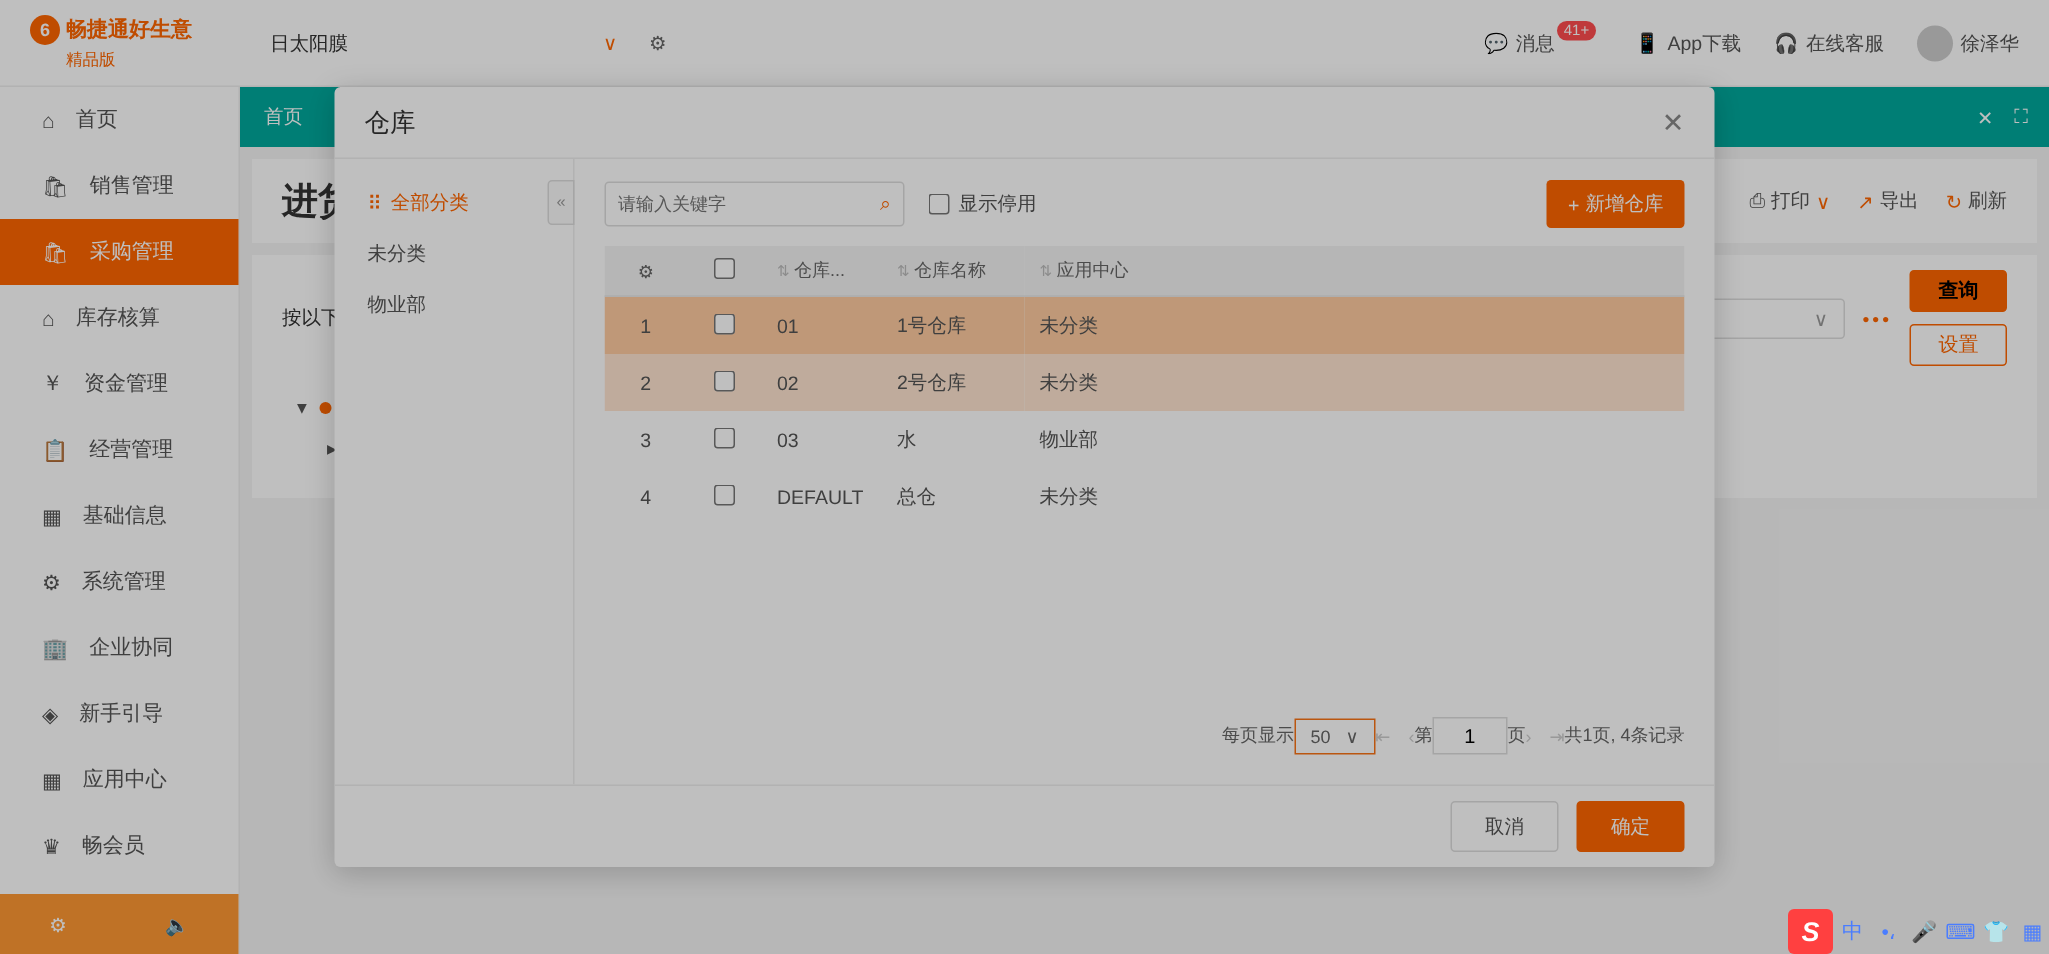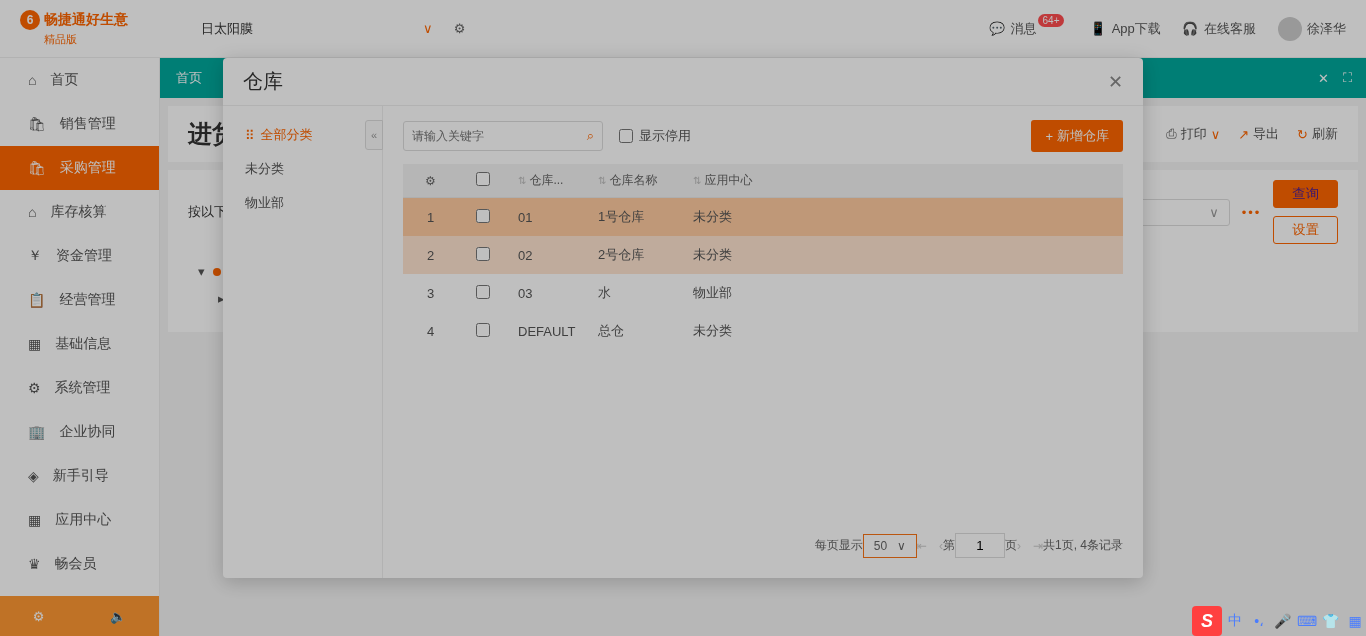--- a/index.html
+++ b/index.html
@@ -3,21 +3,21 @@
   <meta charset="utf-8">
   <style>
     * { margin: 0; padding: 0; box-sizing: border-box; }
     body { font-family: -apple-system, "Microsoft YaHei", sans-serif; font-size: 13px; color: #333; background: #fff; overflow: hidden; width: 1366px; height: 636px; position: relative; }
     
     
     .topbar { height: 58px; display: flex; align-items: center; padding: 0 20px; border-bottom: 1px solid #eee; position: relative; }
     .logo-area { display: flex; flex-direction: column; align-items: flex-start; margin-right: 30px; width: 130px; }
     .logo-main { color: #ff6600; font-size: 14px; font-weight: bold; display: flex; align-items: center; gap: 4px; }
     .logo-sub { color: #ff6600; font-size: 11px; margin-top: 2px; margin-left: 24px; }
-    .company-select { display: flex; align-items: center; gap: 170px; color: #333; cursor: pointer; margin-left: 21px; }
+    .company-select { display: flex; align-items: center; gap: 170px; color: #333; cursor: pointer; }
     .company-select .chevron { color: #ff6600; }
     .gear-top { margin-left: 18px; color: #666; cursor: pointer; }
     .experience-btn { margin-left: 20px; background: #ff6600; color: #fff; border: none; padding: 10px 18px; border-radius: 3px; cursor: pointer; font-size: 14px; }
     .topbar-right { margin-left: auto; display: flex; align-items: center; gap: 22px; color: #555; }
     .topbar-right-item { display: flex; align-items: center; gap: 5px; cursor: pointer; }
     .badge99 { background: #ff4d4f; color: #fff; font-size: 10px; border-radius: 8px; padding: 1px 5px; position: relative; top: -8px; left: -4px; }
     .avatar { width: 24px; height: 24px; border-radius: 50%; background: #ccc; display: inline-block; }
     
     
     .sidebar { width: 160px; position: absolute; left: 0; top: 58px; bottom: 0; background: #fff; border-right: 1px solid #eee; }
@@ -33,29 +33,29 @@
     .content-header { background: #fff; margin: 8px; padding: 12px 20px; display: flex; align-items: center; }
     .content-header h2 { font-size: 24px; font-weight: 700; }
     .header-actions { margin-left: auto; display: flex; align-items: center; gap: 18px; color: #555; font-size: 13px; }
     .header-actions .action { display: flex; align-items: center; gap: 4px; cursor: pointer; }
     .filter-bar { background: #fff; margin: 0 8px 8px; padding: 10px 20px 20px; }
     .filter-row1 { display: flex; align-items: center; gap: 12px; }
     .dropdown-box { border: 1px solid #ddd; padding: 5px 10px; border-radius: 3px; min-width: 200px; display: flex; justify-content: space-between; align-items: center; cursor: pointer; color: #999;}
     .ellipsis { color: #ff6600; letter-spacing: 2px; cursor: pointer; }
     .query-btns { display: flex; flex-direction: column; gap: 8px; margin-left: auto; }
     .query-btns button { border: 1px solid #ff6600; color: #ff6600; background: #fff; padding: 4px 18px; border-radius: 3px; cursor: pointer; }
-    .query-btns button.primary { background: #ff6600; color: #4c1d95; }
+    .query-btns button.primary { background: #ff6600; color: #000000; font-weight: bold; }
     .tree { margin-top: 14px; padding-left: 10px; color: #555; }
     .tree-item { padding: 6px 0; display: flex; align-items: center; gap: 8px; cursor: pointer; }
     
     
     .overlay { position: absolute; inset: 0; background: rgba(0,0,0,0.25); z-index: 50; }
     .modal { position: absolute; left: 223px; top: 58px; width: 920px; height: 520px; background: #fff; border-radius: 4px; box-shadow: 0 4px 20px rgba(0,0,0,0.2); display: flex; flex-direction: column; }
     .modal-header { height: 48px; display: flex; align-items: center; padding: 0 20px; border-bottom: 1px solid #eee; }
-    .modal-header .title { font-size: 20px; font-family: Liberation Mono, monospace; }
+    .modal-header .title { font-size: 17px; font-family: Liberation Mono, monospace; }
     .modal-header .close { margin-left: auto; font-size: 18px; color: #888; cursor: pointer; }
     .modal-body { flex: 1; display: flex; overflow: hidden; }
     .modal-sidebar { width: 160px; border-right: 1px solid #eee; padding: 12px 0; position: relative; }
     .collapse-btn { position: absolute; right: -1px; top: 14px; width: 18px; height: 30px; border: 1px solid #ddd; background: #fafafa; display: flex; align-items: center; justify-content: center; cursor: pointer; font-size: 11px; color: #999; border-radius: 3px 0 0 3px; }
     .cat-item { padding: 8px 22px; color: #555; cursor: pointer; font-size: 13px; }
     .cat-item.root { color: #ff6600; display: flex; align-items: center; gap: 6px; font-weight: 500; }
     .modal-main { flex: 1; padding: 14px 20px 10px; display: flex; flex-direction: column; }
     .modal-toolbar { display: flex; align-items: center; gap: 16px; margin-bottom: 12px; }
     .search-box { display: flex; align-items: center; border: 1px solid #ddd; border-radius: 3px; width: 200px; height: 30px; padding: 0 8px; }
     .search-box input { border: none; outline: none; flex: 1; font-size: 12px; }
@@ -108,21 +108,21 @@
   </div>
   <div class="company-select">
     <span>日太阳膜</span>
     <span class="chevron">∨</span>
   </div>
   <span class="gear-top icon-svg">⚙</span>
   <div class="topbar-right">
     <div class="topbar-right-item">
       <span>💬</span>
       <span>消息</span>
-      <span class="badge99">64+</span>
+      <span class="badge99">41+</span>
     </div>
     <div class="topbar-right-item">
       <span>📱</span>
       <span>App下载</span>
     </div>
     <div class="topbar-right-item">
       <span>🎧</span>
       <span>在线客服</span>
     </div>
     <div class="topbar-right-item">
@@ -327,20 +327,24 @@
         <input class="pager-input" value="1" style="">
         <span>页</span>
         <div class="pager-arrows">
           <span>›</span>
           <span>⇥</span>
         </div>
         <span>共1页, 4条记录</span>
       </div>
     </div>
   </div>
+  <div class="modal-footer">
+    <button class="btn-cancel">取消</button>
+    <button class="btn-ok">确定</button>
+  </div>
 </div>
 
 <div class="ime-bar">
   <div class="ime-s">S</div>
   <div class="ime-icon">中</div>
   <div class="ime-icon">•،</div>
   <div class="ime-icon">🎤</div>
   <div class="ime-icon">⌨</div>
   <div class="ime-icon">👕</div>
   <div class="ime-icon">▦</div>

